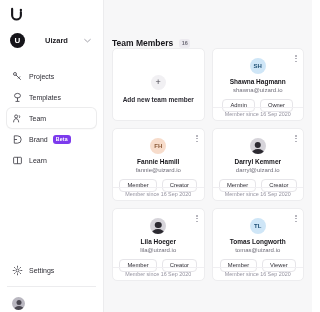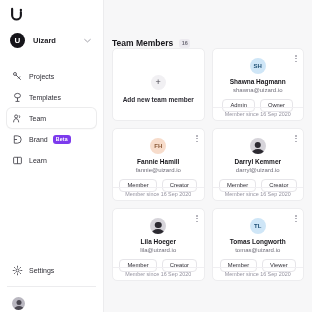--- a/index.html
+++ b/index.html
@@ -36,21 +36,21 @@
   }
   .ws-avatar {
     width: 15px; height: 15px; border-radius: 50%;
     background: #16151a;
     color: #fff; font-size: 8px; font-weight: bold;
     display: flex; align-items: center; justify-content: center;
     flex: 0 0 auto;
   }
   .ws-name {
     font-size: 7.5px; color: #1c1b20; font-weight: 600;
-    margin-left: 8px; flex: 1 1 auto;
+    margin-left: 20px; flex: 1 1 auto;
     white-space: nowrap; overflow: hidden;
   }
   .ws-chev { color: #9a99a2; font-size: 6px; margin-right: 2px; }
 
   .nav { margin-top: 14px; padding: 0 7px; display: flex; flex-direction: column; gap: 1px; }
   .nav-item {
     display: flex; align-items: center;
     height: 20px; padding: 0 5px;
     border-radius: 5px; cursor: pointer;
     position: relative;

